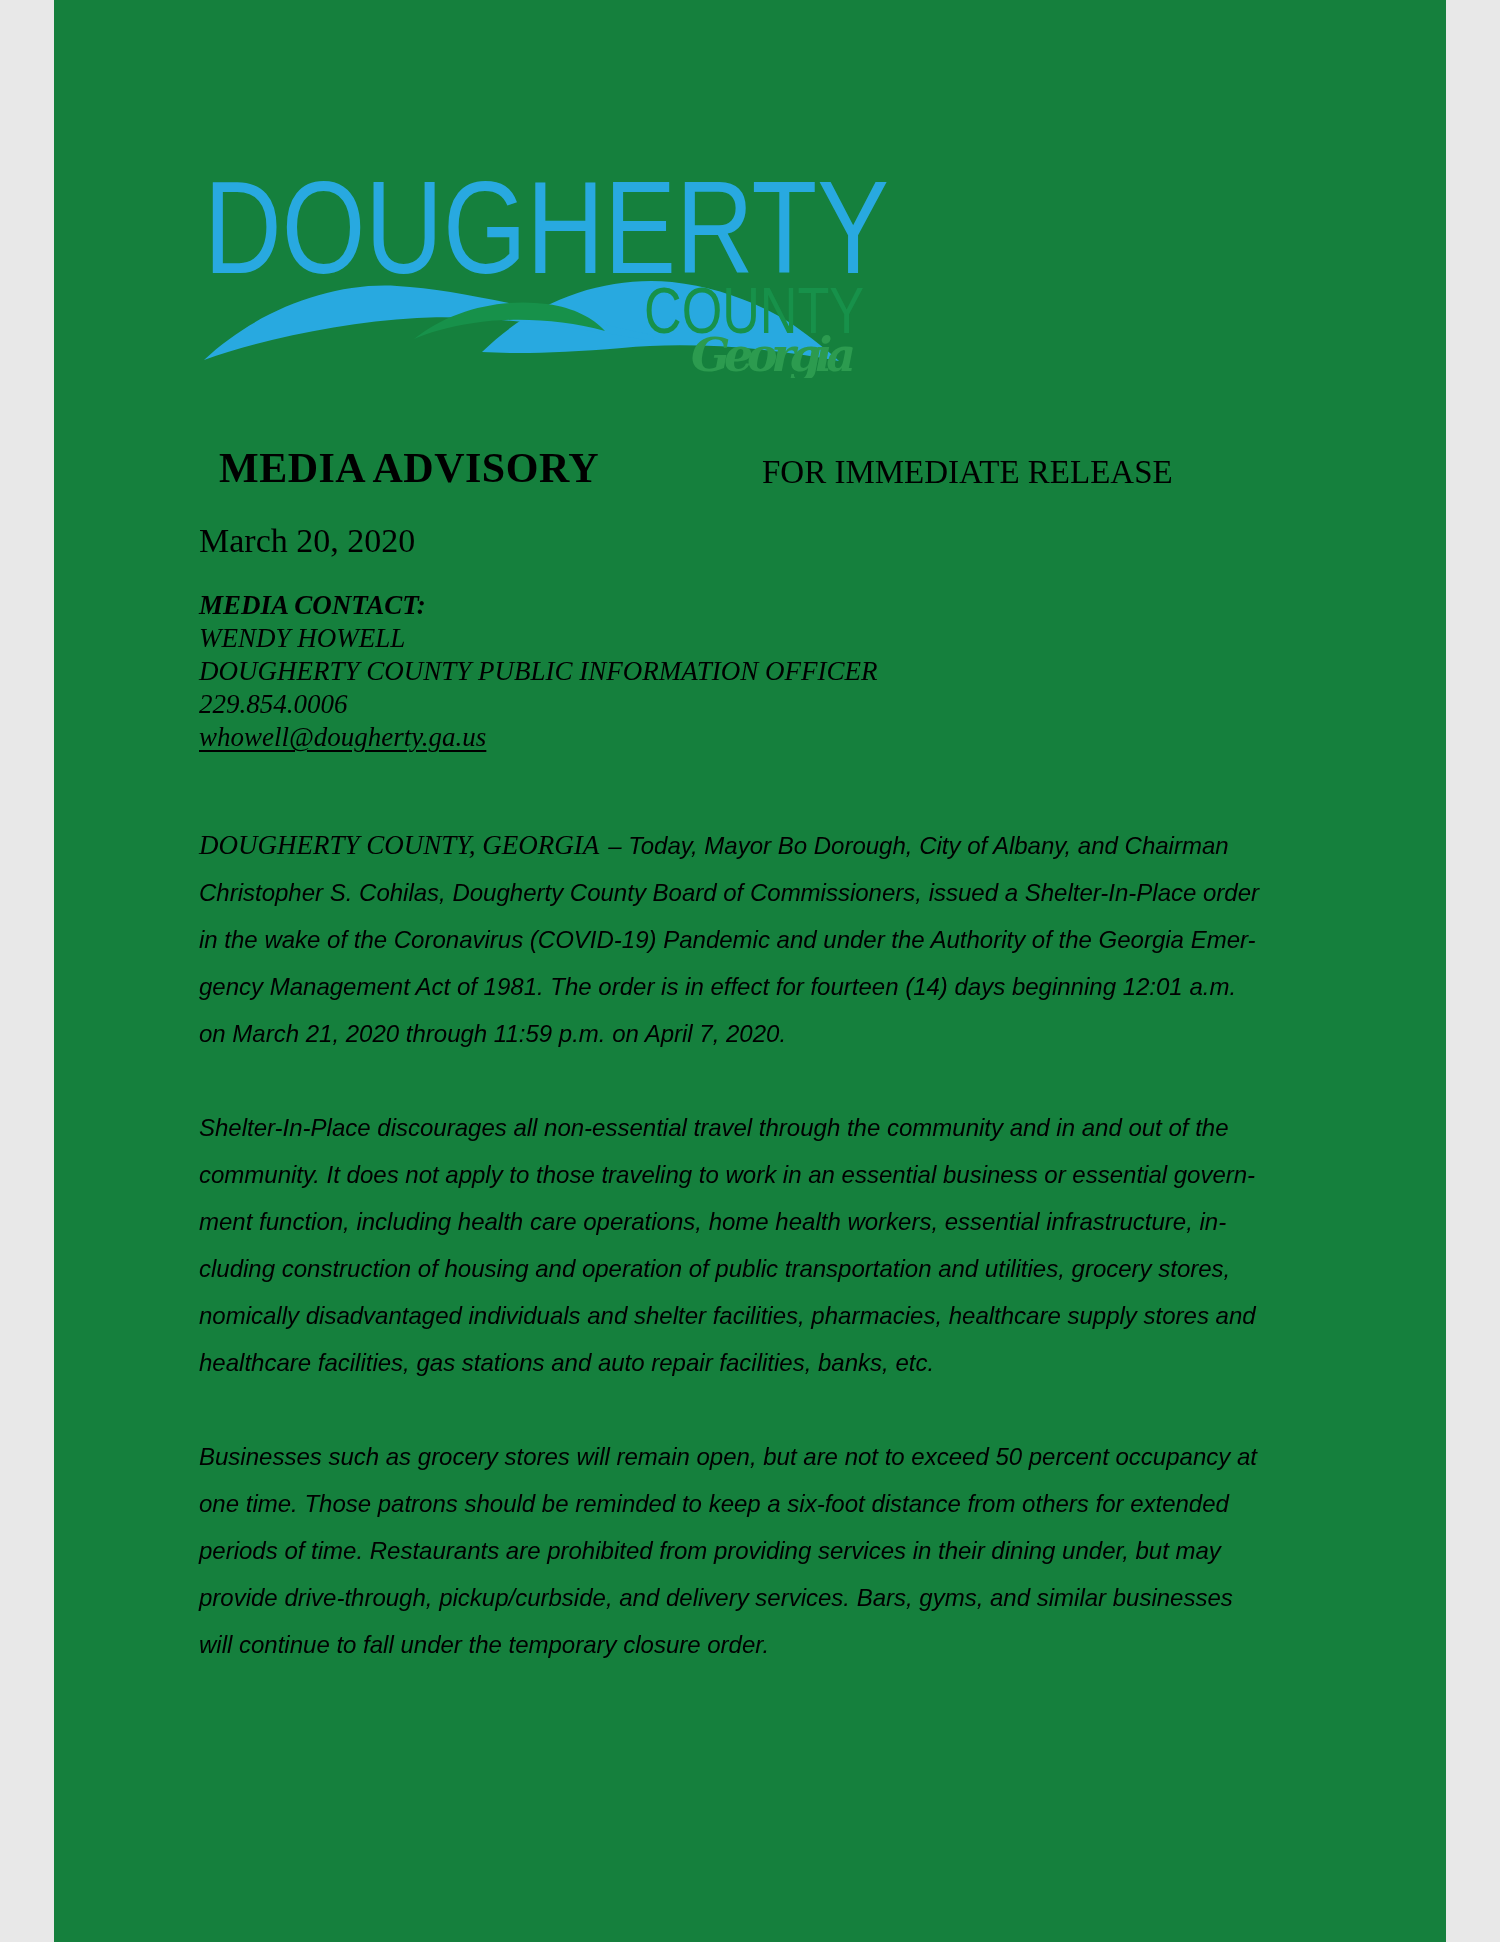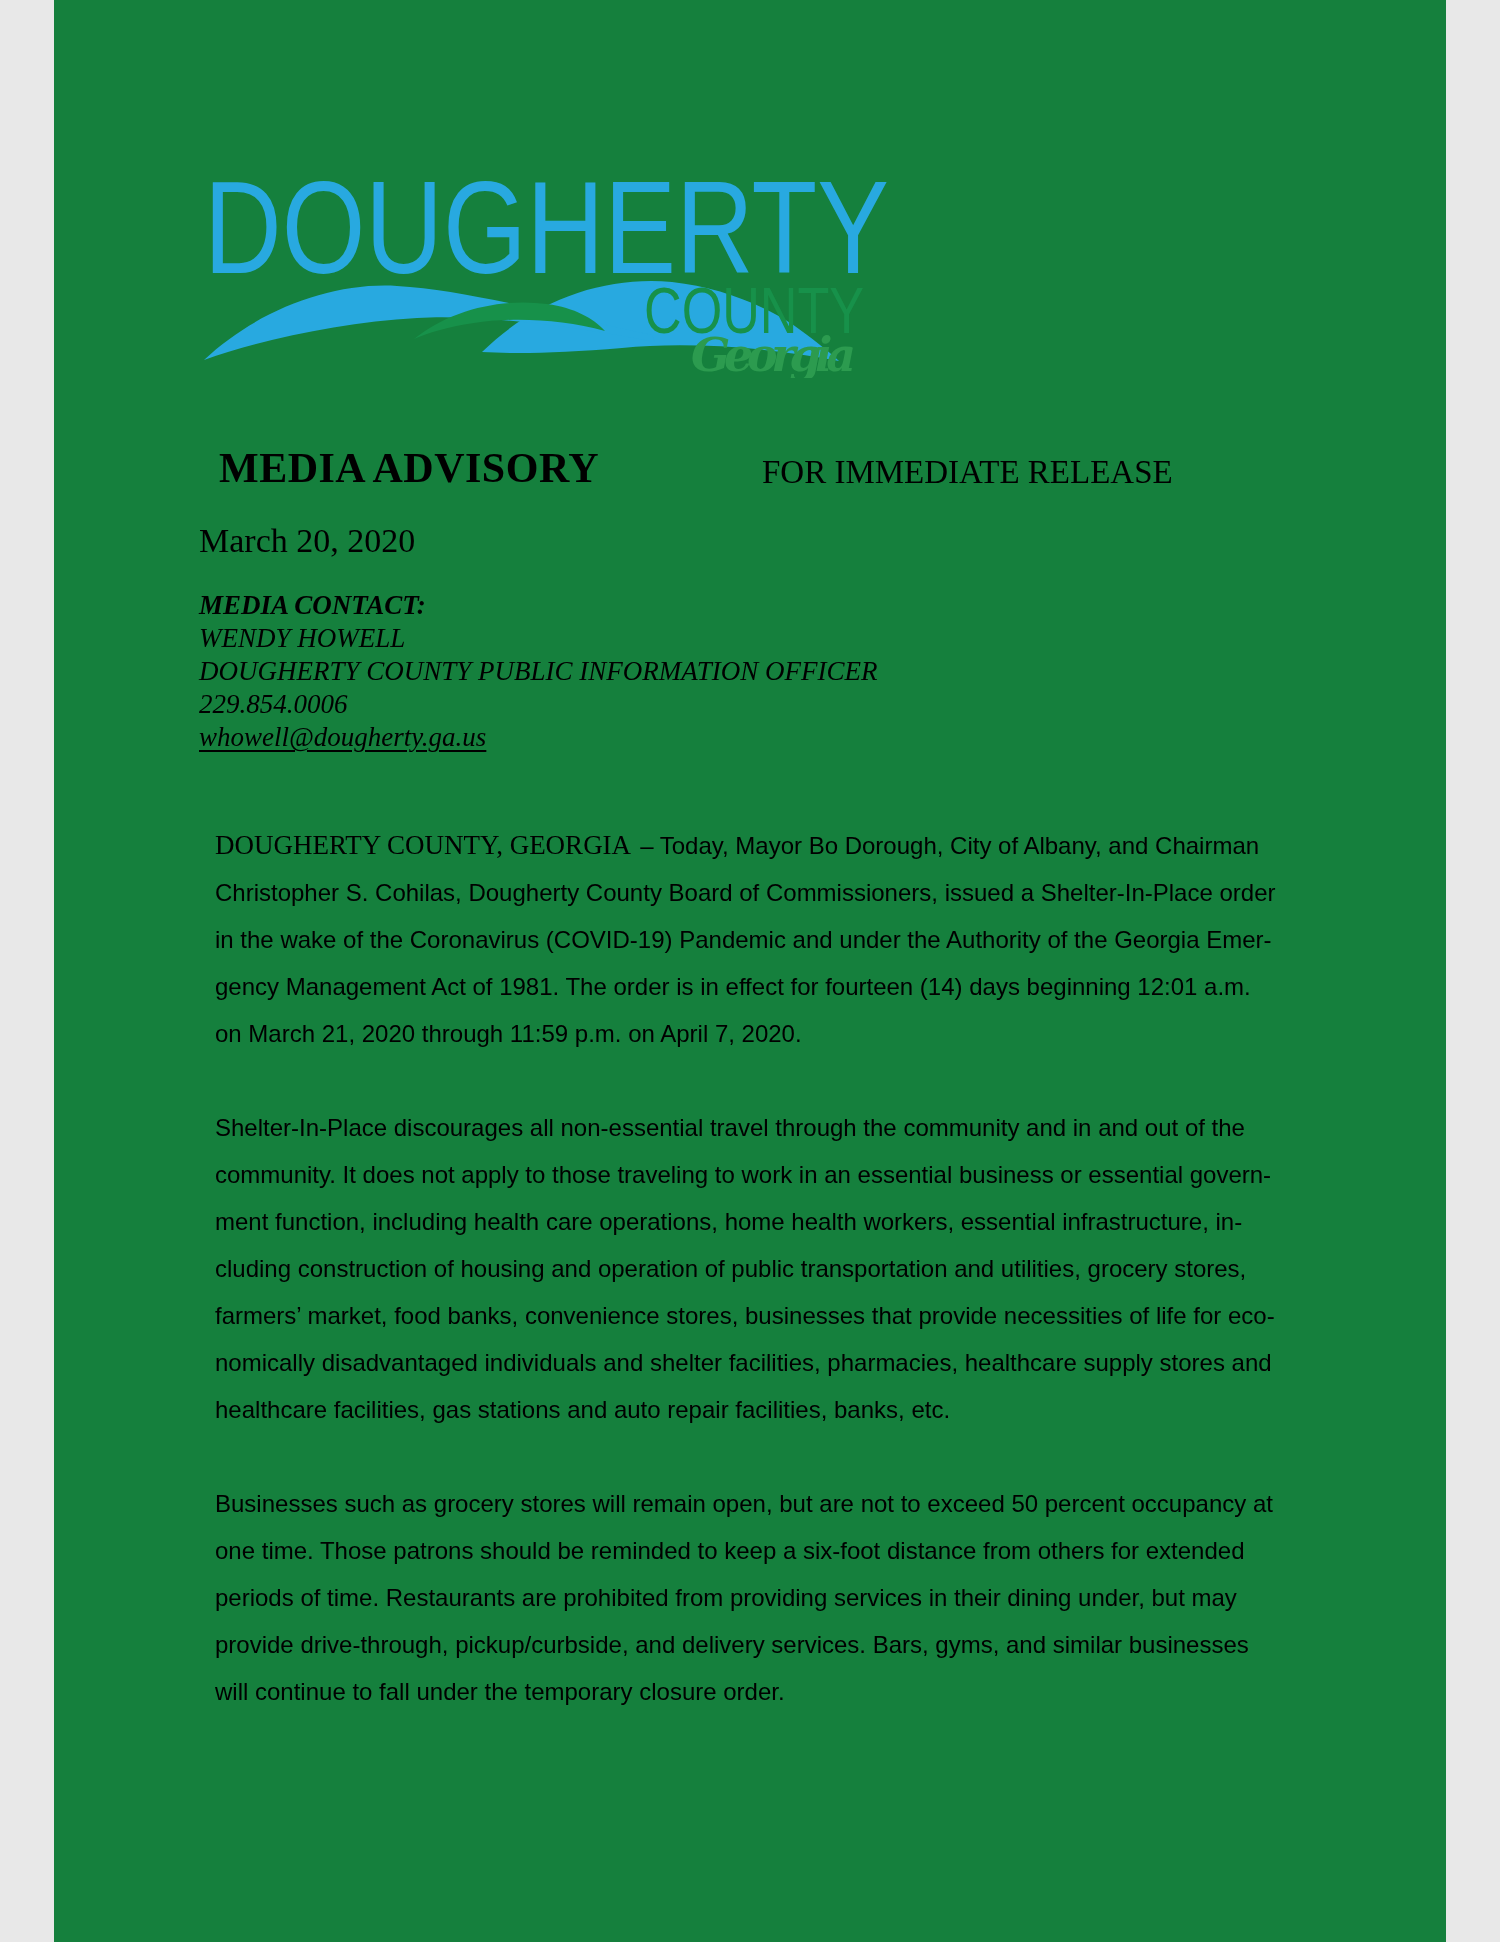--- a/index.html
+++ b/index.html
@@ -42,21 +42,21 @@
     color:#000;text-decoration:underline;
     text-underline-offset:4px;text-decoration-thickness:2px;
     cursor:pointer;
   }
   
   .body-text{
     position:absolute;left:145px;top:822px;width:1280px;
     font-family:"Liberation Sans", sans-serif;
     font-size:24px;line-height:47px;
   }
-  .paragraph{margin:0 0 47px 16px;}
+  .paragraph{margin:0 0 47px 0;font-style:italic;}
   .paragraph .line{white-space:nowrap;height:47px;}
   .dateline{
     font-family:"Liberation Serif", serif;
     font-size:27px;
   }
   .dateline-rest{margin-left:9px;}
 </style>
 </head>
 <body>
 
@@ -109,21 +109,20 @@
           <div class="line">gency Management Act of 1981. The order is in effect for fourteen (14) days beginning 12:01 a.m.</div>
           <div class="line">on March 21, 2020 through 11:59 p.m. on April 7, 2020.</div>
         </div>
     </div>
 
     <div class="paragraph">
         <div class="line">Shelter-In-Place discourages all non-essential travel through the community and in and out of the</div>
         <div class="line">community. It does not apply to those traveling to work in an essential business or essential govern-</div>
         <div class="line">ment function, including health care operations, home health workers, essential infrastructure, in-</div>
         <div class="line">cluding construction of housing and operation of public transportation and utilities, grocery stores,</div>
-        <div class="line">farmers’ market, food banks, convenience stores, businesses that provide necessities of life for eco-</div>
         <div class="line">nomically disadvantaged individuals and shelter facilities, pharmacies, healthcare supply stores and</div>
         <div class="line">healthcare facilities, gas stations and auto repair facilities, banks, etc.</div>
       </div>
 
     <div class="paragraph">
         <div class="line">Businesses such as grocery stores will remain open, but are not to exceed 50 percent occupancy at</div>
         <div class="line">one time. Those patrons should be reminded to keep a six-foot distance from others for extended</div>
         <div class="line">periods of time. Restaurants are prohibited from providing services in their dining under, but may</div>
         <div class="line">provide drive-through, pickup/curbside, and delivery services. Bars, gyms, and similar businesses</div>
         <div class="line">will continue to fall under the temporary closure order.</div>

